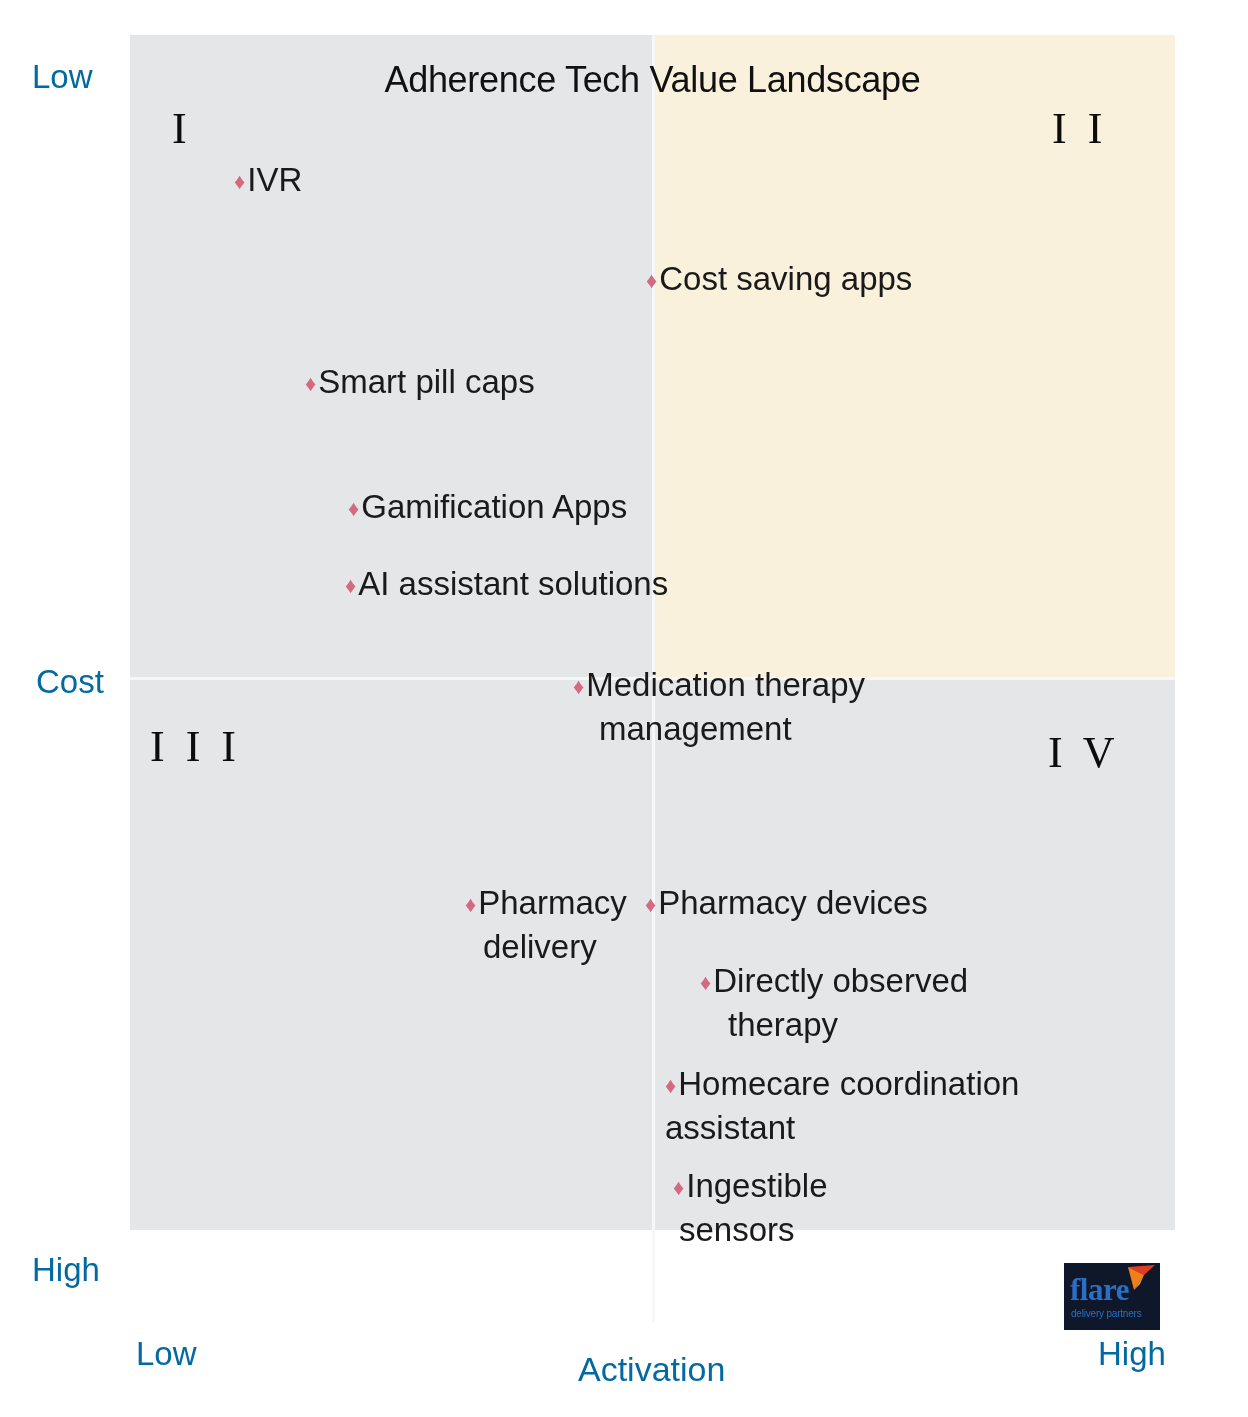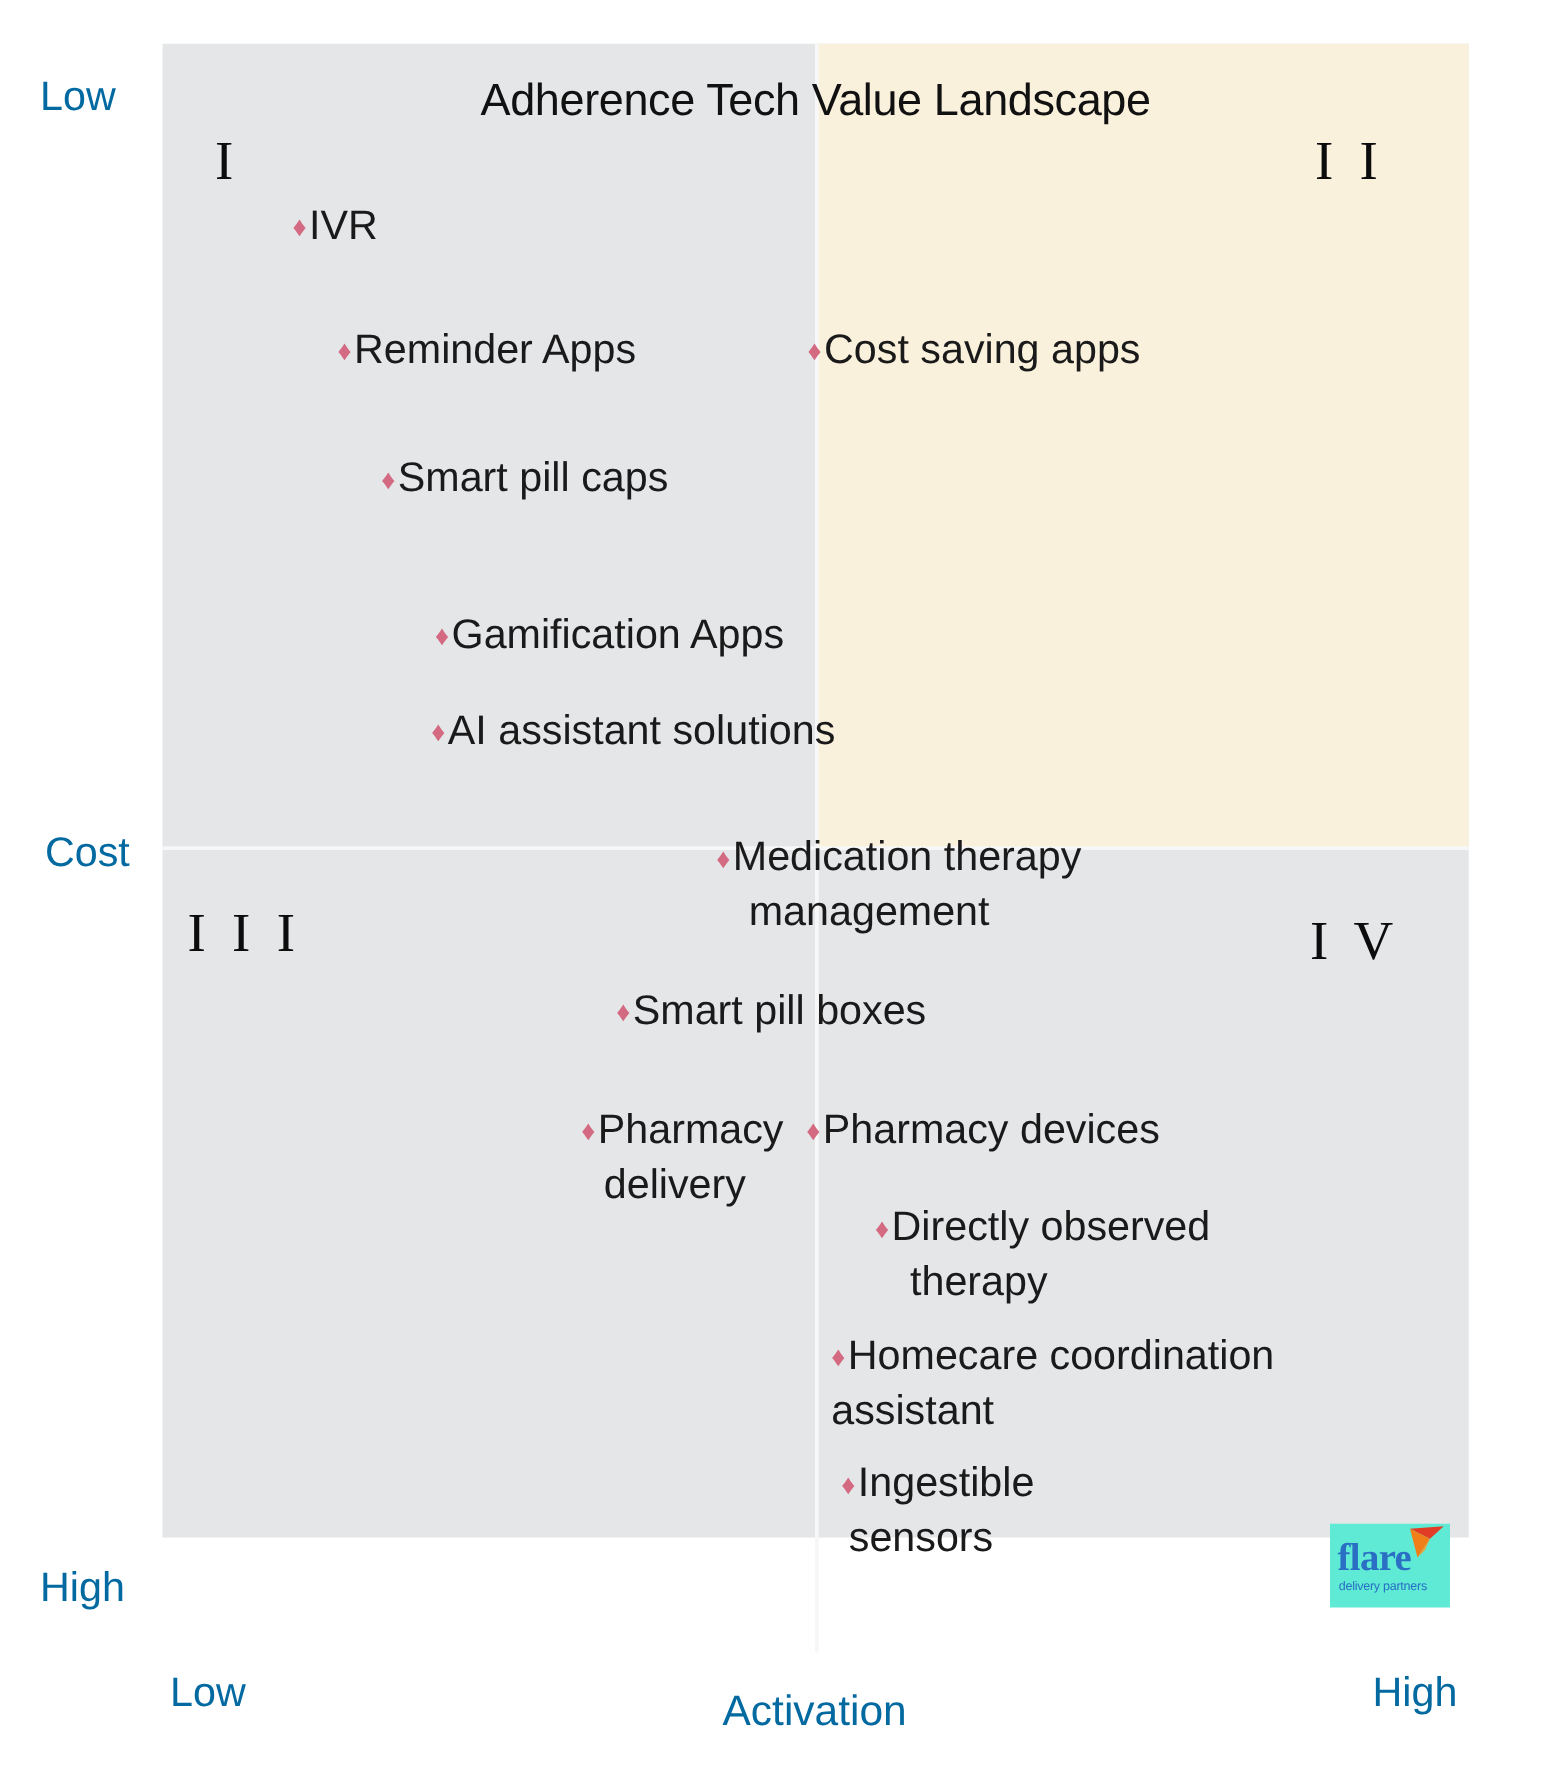--- a/index.html
+++ b/index.html
@@ -119,23 +119,23 @@
   #pt-pillbox  {left:363px; top:751px;}
   #pt-pharmacy {left:335px; top:846px;}
   #pt-connect  {left:515px; top:846px;}
   #pt-dot      {left:570px; top:924px;}
   #pt-homecare {left:535px; top:1027px;}
   #pt-ingest   {left:543px; top:1129px;}
 
   
   .logo{
     position:absolute;
-    left:934px;top:1184px;
+    left:934px;top:1228px;
     width:96px;height:67px;
-    background:#5eead4;
+    background:#0f172a;
     overflow:hidden;
   }
   .logo .word{
     position:absolute;
     left:6px;top:11px;
     font-family:"Liberation Serif","DejaVu Serif",serif;
     font-weight:bold;
     font-size:31px;
     color:#2a6fc4;
     letter-spacing:-0.5px;
@@ -180,23 +180,20 @@
 
     <div class="quad-num" id="quad-1">I</div>
     <div class="quad-num" id="quad-2">I I</div>
     <div class="quad-num" id="quad-3">I I I</div>
     <div class="quad-num" id="quad-4">I V</div>
 
     <div class="pt" id="pt-ivr">
       <span class="dia">♦</span><span>IVR</span>
     </div>
 
-    <div class="pt" id="pt-reminder">
-      <span class="dia">♦</span><span>Reminder Apps</span>
-    </div>
 
     <div class="pt" id="pt-smartcap">
       <span class="dia">♦</span><span>Smart pill caps</span>
     </div>
 
     <div class="pt" id="pt-gamify">
       <span class="dia">♦</span><span>Gamification Apps</span>
     </div>
 
     <div class="pt" id="pt-ai">
@@ -205,23 +202,20 @@
 
     <div class="pt" id="pt-costsave">
       <span class="dia">♦</span><span>Cost saving apps</span>
     </div>
 
     <div class="pt wrap-mt" id="pt-mtm">
       <span class="dia">♦</span><span>Medication therapy</span>
       <span class="l2">management</span>
     </div>
 
-    <div class="pt" id="pt-pillbox">
-      <span class="dia">♦</span><span>Smart pill boxes</span>
-    </div>
 
     <div class="pt wrap-ph" id="pt-pharmacy">
       <span class="dia">♦</span><span>Pharmacy</span>
       <span class="l2">delivery</span>
     </div>
 
     <div class="pt" id="pt-connect">
       <span class="dia">♦</span><span>Pharmacy devices</span>
     </div>
 

